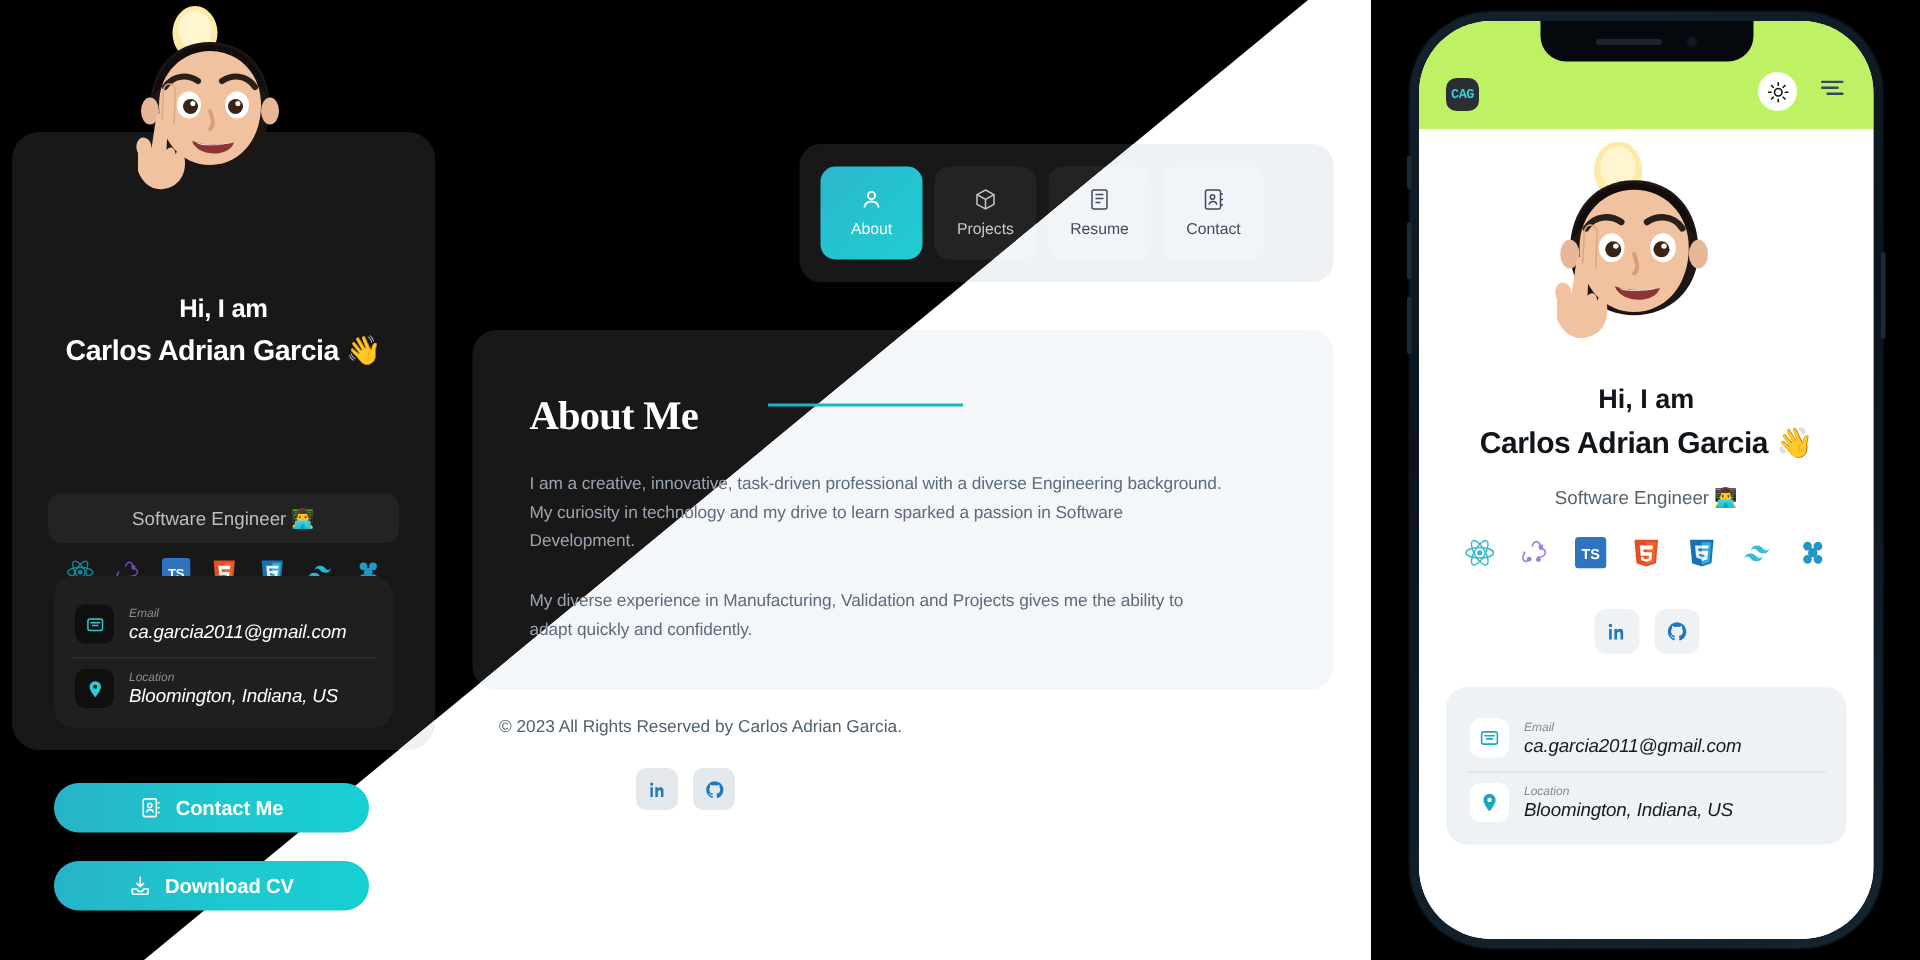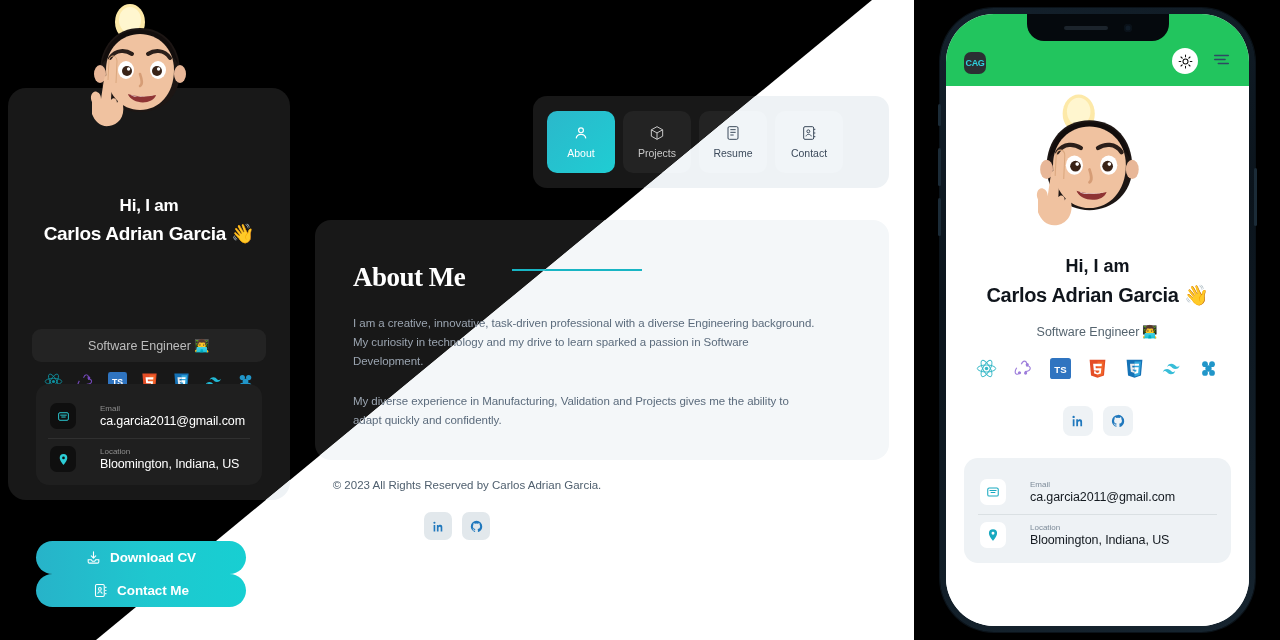--- a/index.html
+++ b/index.html
@@ -42,21 +42,21 @@
   .stack .ic { width:19px; height:19px; display:block; }
 
   .socials { position:absolute; left:0; right:0; top:330px; display:flex; justify-content:center; gap:9px; }
   .sbtn { width:28px; height:28px; border-radius:7px; display:flex; align-items:center; justify-content:center; }
   .sb-dark { background:#232323; }
   .sb-light { background:#e2e8ec; }
 
   .info-card { position:absolute; left:28px; right:28px; top:296px; border-radius:13px; padding:12px 12px 4px; }
   .ic-dark { background:#1f1f1f; }
   .ic-light { background:#e7edf1; }
-  .info-row { display:flex; align-items:center; gap:24px; padding:7px 2px 9px; }
+  .info-row { display:flex; align-items:center; gap:10px; padding:7px 2px 9px;font-style:italic; }
   .info-row + .info-row { border-top:1px solid rgba(255,255,255,.08); }
   .ic-light .info-row + .info-row { border-top:1px solid rgba(20,40,60,.09); }
   .ibox { width:26px; height:26px; border-radius:7px; flex:none; display:flex; align-items:center; justify-content:center; }
   .ib-dark { background:#0f0f0f; }
   .ib-light { background:#ffffff; }
   .ilab { font-size:8px; line-height:11px; }
   .ival { font-size:12.5px; line-height:15px; letter-spacing:-0.1px; }
   .ic-dark .ilab { color:#8e8e8e; } .ic-dark .ival { color:#ffffff; }
   .ic-light .ilab { color:#7d8b99; } .ic-light .ival { color:#141a20; }
 
@@ -105,22 +105,22 @@
   .notch { position:absolute; left:50%; transform:translateX(-50%); top:0; width:142px; height:27px;
            background:#05090d; border-radius:0 0 17px 17px; z-index:5; display:flex; align-items:center; justify-content:center; gap:16px; }
   .notch .speaker { width:44px; height:4px; border-radius:3px; background:#1c242c; }
   .notch .cam { width:8px; height:8px; border-radius:50%; background:#101c28; box-shadow:inset 0 0 0 1.5px #0a1118; }
   .btn-side { position:absolute; background:#1b2b37; border-radius:2px; }
   .btn-side.silent { left:-2px; top:96px; width:3px; height:22px; }
   .btn-side.vup { left:-2px; top:140px; width:3px; height:38px; }
   .btn-side.vdn { left:-2px; top:190px; width:3px; height:38px; }
   .btn-side.pwr { right:-2px; top:160px; width:3px; height:58px; }
 
-  .ph-header { position:absolute; left:0; right:0; top:0; height:72px; background:#22c55e;
-               display:flex; align-items:flex-end; justify-content:space-between; padding:0 18px 12px; }
+  .ph-header { position:absolute; left:0; right:0; top:0; height:72px; background:#bef264;
+               display:flex; align-items:flex-end; justify-content:space-between; padding:0 18px 12px;font-family:Liberation Mono, monospace; }
   .logo-badge { width:22px; height:22px; border-radius:7px; background:#2b2f33;
                 display:flex; align-items:center; justify-content:center;
                 font-size:9px; font-weight:bold; color:#2fd0dd; letter-spacing:-0.3px; }
   .hdr-right { display:flex; align-items:center; gap:14px; }
   .sun-btn { width:26px; height:26px; border-radius:50%; background:#ffffff;
              display:flex; align-items:center; justify-content:center; }
   .ph-body { position:absolute; left:0; right:0; top:72px; bottom:0; background:#ffffff; }
 
   .ph-avatar { position:absolute; left:50%; transform:translateX(-50%); top:6px; width:150px; height:172px; }
   .ph-greet { position:absolute; left:0; right:0; top:170px; text-align:center; color:#10151c; }
@@ -463,35 +463,35 @@
       <circle cx="80.6" cy="67" r="1.7" fill="#fff"></circle>
       <path d="M62 72c2 6 3 10 0 12" stroke="#d69d76" stroke-width="2.5" fill="none" stroke-linecap="round"></path>
       <path d="M50 92c6 9 20 10 28 1-4 7-24 9-28-1z" fill="#7b2b2b"></path>
       <path d="M50 92c8 3 20 3 28 1-3 10-24 10-28-1z" fill="#8f3434"></path>
       <path d="M53 93c7 2 16 2 22 0-2 2-20 3-22 0z" fill="#fff"></path>
       <path d="M14 100c-3-6 1-12 5-10 3 1 4 4 4 7l3-20c1-6 8-5 8 1l-1 20c2-3 6-2 6 3 1-4 6-3 6 2 2 12-5 20-14 21-8 1-14-4-17-12z" fill="#f0c2a0"></path>
       <path d="M30 78l1-20c1-6 8-5 8 1l-1 22" stroke="#dba87f" stroke-width="1" fill="none"></path>
     </svg>
 
     <div class="cta-wrap" style="top:522px;">
-      <div class="cta" style="margin:19px 36px 0;">
-        <svg width="15" height="15" viewBox="0 0 24 24" fill="none" stroke="#fff" stroke-width="1.7" stroke-linecap="round">
-            <path d="M12 3v10m0 0l-3.6-3.6M12 13l3.6-3.6"></path>
-            <path d="M3.5 15.5h5l1.6 2.5h3.8l1.6-2.5h5v3.5a2 2 0 01-2 2h-13a2 2 0 01-2-2z"></path>
-          </svg>
-        <span>Download CV</span>
-      </div>
       <div class="cta" style="margin:0 36px;">
         <svg width="15" height="15" viewBox="0 0 24 24" fill="none" stroke="#fff" stroke-width="1.7">
             <rect x="4" y="2.5" width="14" height="19" rx="2"></rect>
             <circle cx="11" cy="9.5" r="2.2"></circle>
             <path d="M7.5 17c.5-2 2-3 3.6-3s3.1 1 3.6 3"></path>
             <path d="M19.5 7h2M19.5 12h2M19.5 17h2"></path>
           </svg>
         <span>Contact Me</span>
+      </div>
+      <div class="cta" style="margin:19px 36px 0;">
+        <svg width="15" height="15" viewBox="0 0 24 24" fill="none" stroke="#fff" stroke-width="1.7" stroke-linecap="round">
+            <path d="M12 3v10m0 0l-3.6-3.6M12 13l3.6-3.6"></path>
+            <path d="M3.5 15.5h5l1.6 2.5h3.8l1.6-2.5h5v3.5a2 2 0 01-2 2h-13a2 2 0 01-2-2z"></path>
+          </svg>
+        <span>Download CV</span>
       </div>
     </div>
   </div>
 
   <div class="phone-area">
     <div class="phone">
       <div class="btn-side silent"></div>
       <div class="btn-side vup"></div>
       <div class="btn-side vdn"></div>
       <div class="btn-side pwr"></div>

